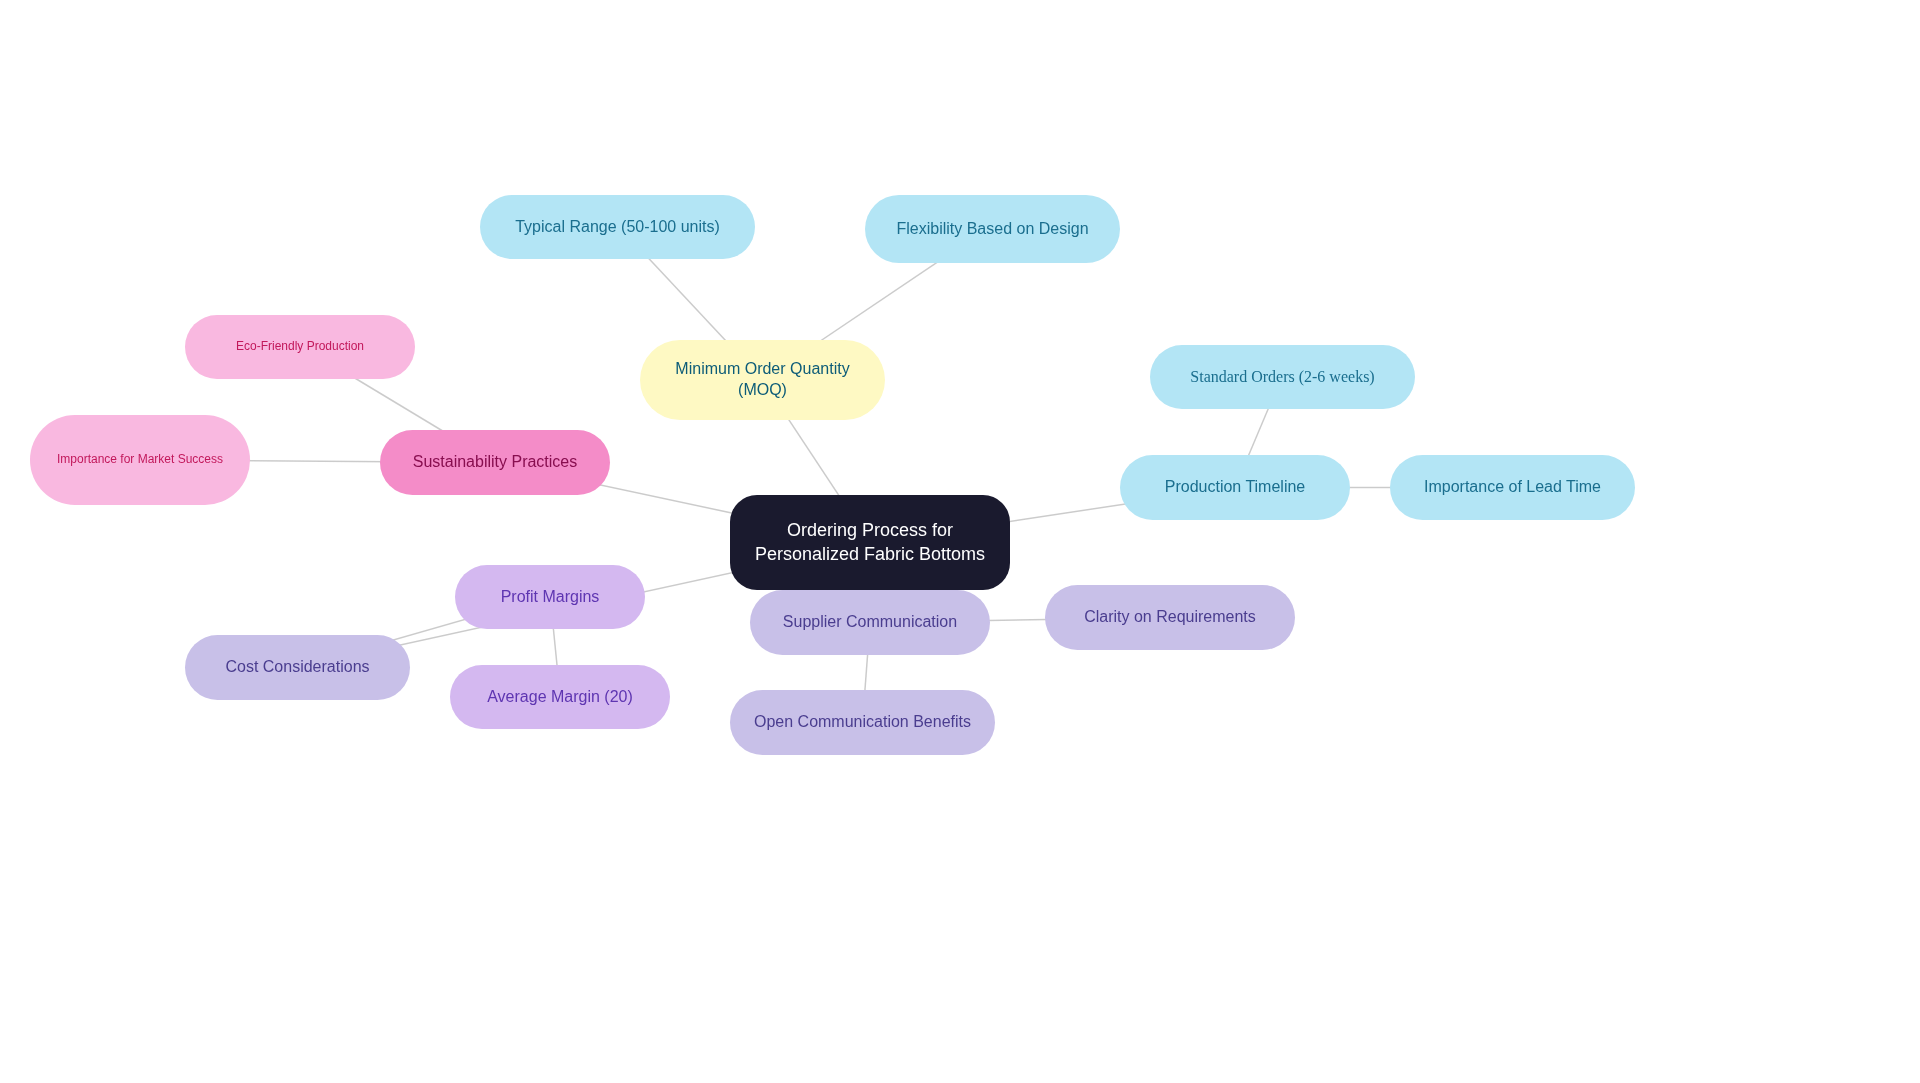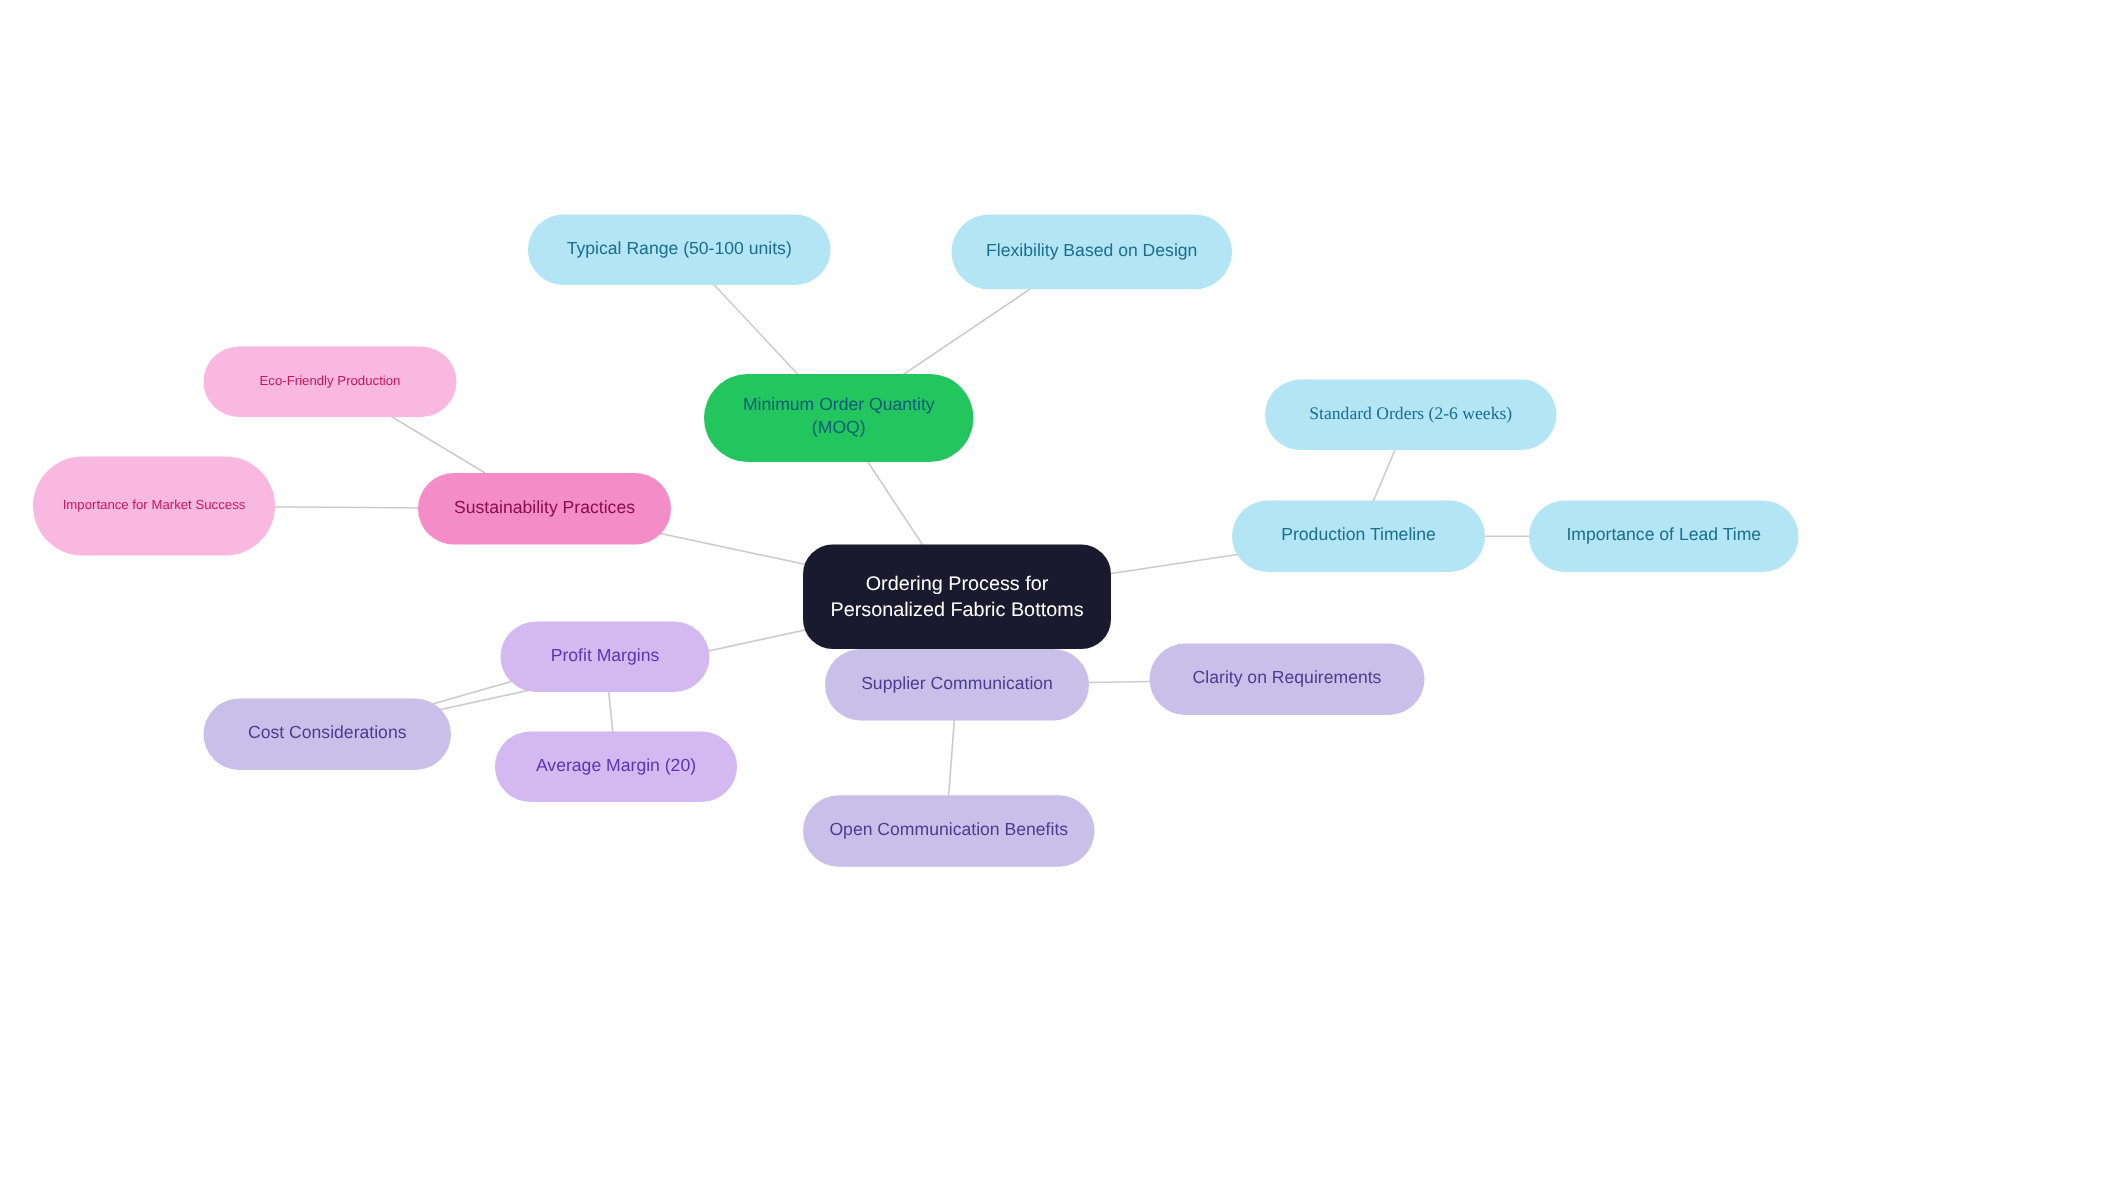--- a/index.html
+++ b/index.html
@@ -39,21 +39,21 @@
       width: 280px;
       height: 95px;
     }
     .node-blue {
       background: #b3e5f5;
       color: #1a6e8e;
       font-size: 16px;
       font-weight: 400;
     }
     .node-blue-dark {
-      background: #22c55e;
+      background: #fef9c3;
       color: #0d5c78;
       font-size: 16px;
       font-weight: 500;
     }
     .node-pink {
       background: #f9b8e0;
       color: #c2185b;
       font-size: 12px;
       font-weight: 400;
     }
@@ -104,14 +104,14 @@
 <div class="node node-pink-dark" style="left: 380px; top: 430px; width: 230px; height: 65px;">Sustainability Practices</div>
 <div class="node node-pink" style="left: 185px; top: 315px; width: 230px; height: 60px;">Eco-Friendly Production</div>
 <div class="node node-pink" style="left: 30px; top: 415px; width: 220px; height: 90px;">Importance for Market Success</div>
 <div class="node node-blue" style="left: 1120px; top: 455px; width: 230px; height: 65px;">Production Timeline</div>
 <div class="node node-blue" style="left: 1150px; top: 345px; width: 265px; height: 60px; font-family: Liberation Serif, serif;">Standard Orders (2-6 weeks)</div>
 <div class="node node-blue" style="left: 1390px; top: 455px; width: 245px; height: 65px;">Importance of Lead Time</div>
 <div class="node node-lavender" style="left: 185px; top: 635px; width: 225px; height: 65px;">Cost Considerations</div>
 <div class="node node-purple" style="left: 455px; top: 565px; width: 190px; height: 60px;">Profit Margins</div>
 <div class="node node-purple" style="left: 450px; top: 665px; width: 220px; height: 60px;">Average Margin (20)</div>
 <div class="node node-lavender" style="left: 750px; top: 590px; width: 240px; height: 65px;">Supplier Communication</div>
-<div class="node node-lavender" style="left: 730px; top: 690px; width: 265px; height: 65px; margin-top: 33px;">Open Communication Benefits</div>
+<div class="node node-lavender" style="left: 730px; top: 690px; width: 265px; height: 65px;">Open Communication Benefits</div>
 <div class="node node-lavender" style="left: 1045px; top: 585px; width: 250px; height: 65px;">Clarity on Requirements</div>
 
 </body></html>

